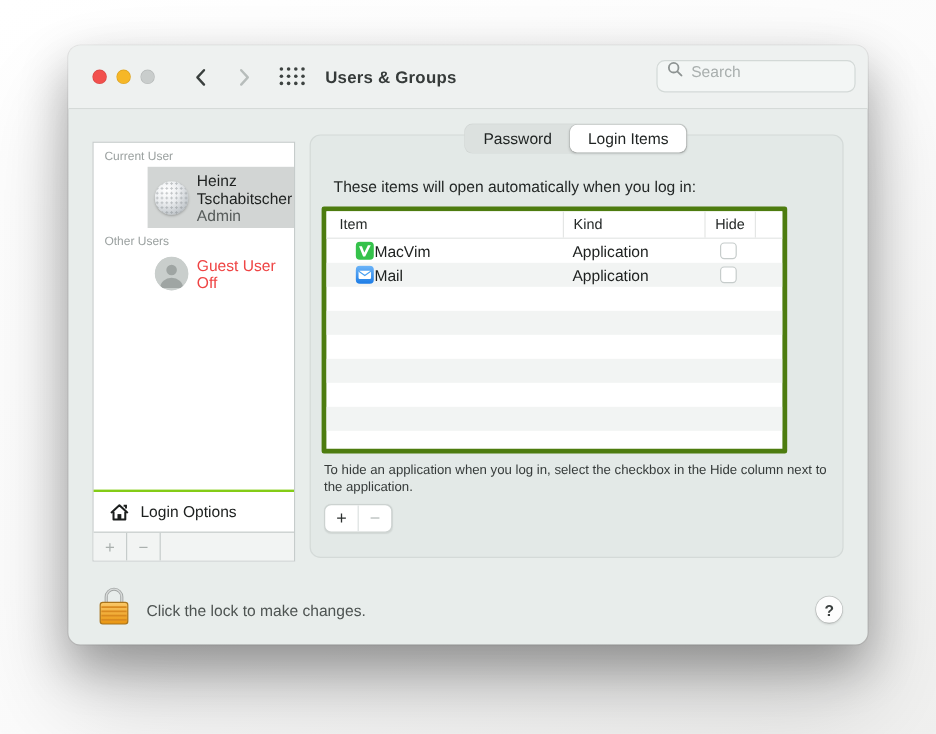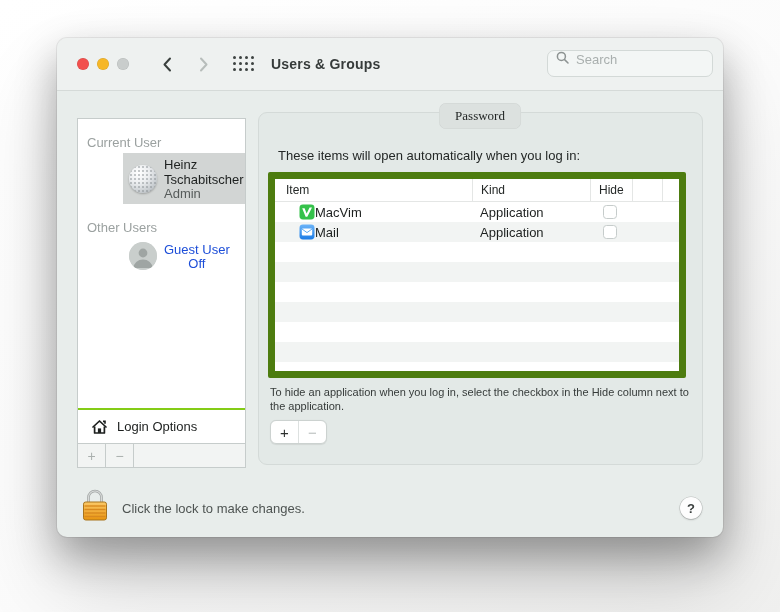--- a/index.html
+++ b/index.html
@@ -40,66 +40,65 @@
     border:none;outline:none;background:transparent;flex:1;min-width:0;
     font-size:13px;color:#3a3f3e;font-family:"Liberation Sans",sans-serif;
   }
   .searchbox input::placeholder{color:#a9afae;}
   
   .sidebar{
     position:absolute;left:20px;top:80px;width:169px;height:350px;box-sizing:border-box;
     background:#ffffff;border:1px solid #c6cccb;
     display:flex;flex-direction:column;font-size:13px;
   }
-  .side-label{padding:16px 9px 3px;font-size:13px;color:#9ba1a0;}
+  .side-label{padding:6px 9px 3px;font-size:10px;color:#9ba1a0;}
   .user-row{display:flex;align-items:center;gap:7px;padding:4px 6px;margin-left:45px;}
   .user-row.selected{background:#d2d5d4;}
   .avatar-ball{
     width:28px;height:28px;border-radius:50%;flex:none;
     background-image:radial-gradient(rgba(130,136,140,0.45) 0.8px,transparent 1.1px),
       radial-gradient(circle at 35% 28%,#ffffff 0%,#eceef0 38%,#c6cbcf 72%,#8e9397 100%);
     background-size:4px 4px,100% 100%;
     box-shadow:0 1px 2px rgba(0,0,0,0.25);
   }
   .avatar-guest{width:28px;height:28px;border-radius:50%;flex:none;background:#c9cecc;overflow:hidden;}
   .user-name{font-size:13px;color:#1e2120;line-height:15px;}
   .user-sub{font-size:13px;color:#565b5a;line-height:13px;}
-  .user-row.dim .user-name,.user-row.dim .user-sub{color:#1d4ed8;text-align:center;}
+  .user-row.dim .user-name,.user-row.dim .user-sub{color:#ef4444;}
   .side-spacer{flex:1;}
   .login-options{
     border-top:2px solid #84cc16;height:33px;display:flex;align-items:center;gap:9px;
     padding-left:13px;color:#1c1f1e;font-size:13px;
   }
   .side-bottombar{border-top:1px solid #c6cccb;height:23px;display:flex;background:#f2f4f3;}
   .side-bottombar .cell{
     width:27px;display:flex;align-items:center;justify-content:center;
     border-right:1px solid #c6cccb;color:#aab0ae;font-size:14px;
   }
   
   .panel{
     position:absolute;left:201px;top:74px;width:445px;height:353px;box-sizing:border-box;
     background:#e3e9e7;border:1px solid #d4dad8;border-radius:9px;
   }
   .tabs{
     position:absolute;left:423px;top:65px;transform:translateX(-50%);
     display:flex;background:#dce1df;border-radius:7px;padding:1px;
     box-shadow:inset 0 0 0 0.5px rgba(0,0,0,0.06);
-    font-family:Liberation Serif, serif;
   }
   .tab{
     font-size:13px;color:#1f2322;padding:4px 15px;border-radius:6px;white-space:nowrap;
   }
   .tab.selected{
     background:#ffffff;
     box-shadow:0 0 0 0.5px rgba(0,0,0,0.15),0 1px 2px rgba(0,0,0,0.15);
   }
   .desc{position:absolute;left:221px;top:110px;font-size:13px;color:#24282 7;color:#242827;text-align:center;}
   .lgtable{
-    position:absolute;left:211px;top:134px;width:418px;height:206px;box-sizing:border-box;
-    background:#ffffff;border:7px solid #4d7c0f;border-radius:2px;overflow:hidden;
+    position:absolute;left:211px;top:134px;width:388px;height:206px;box-sizing:border-box;
+    background:#ffffff;border:4px solid #4d7c0f;border-radius:2px;overflow:hidden;
   }
   .thead{
     display:grid;grid-template-columns:197px 118px 42px 30px 1fr;height:22px;
     border-bottom:1px solid #e4e6e5;background:#ffffff;
   }
   .th{display:flex;align-items:center;font-size:12px;color:#242827;padding-left:8px;}
   .th.first{padding-left:11px;}
   .th.sep{border-left:1px solid #e4e6e5;}
   .trow{display:grid;grid-template-columns:197px 118px 42px 30px 1fr;height:20px;}
   .tbody .trow:nth-child(even){background:#f2f4f3;}
@@ -215,20 +214,21 @@
     <div class="side-bottombar">
       <span class="cell">+</span>
       <span class="cell">−</span>
     </div>
   </div>
 
   <div class="panel"></div>
 
   <div class="tabs">
     <span class="tab">Password</span>
+    <span class="tab selected">Login Items</span>
   </div>
 
   <div class="desc">These items will open automatically when you log in:</div>
 
   <div class="lgtable">
     <div class="thead">
       <span class="th first">Item</span>
       <span class="th sep">Kind</span>
       <span class="th sep">Hide</span>
       <span class="th sep"></span>

